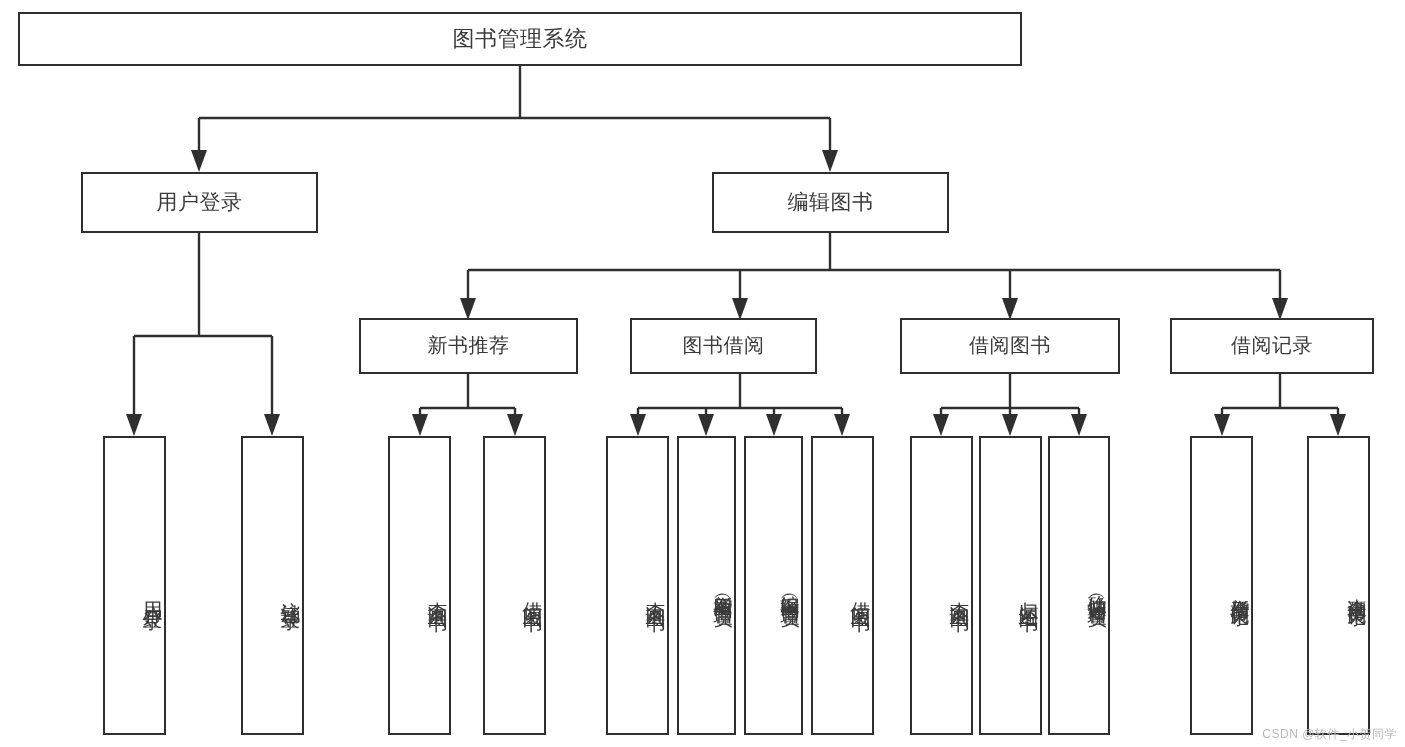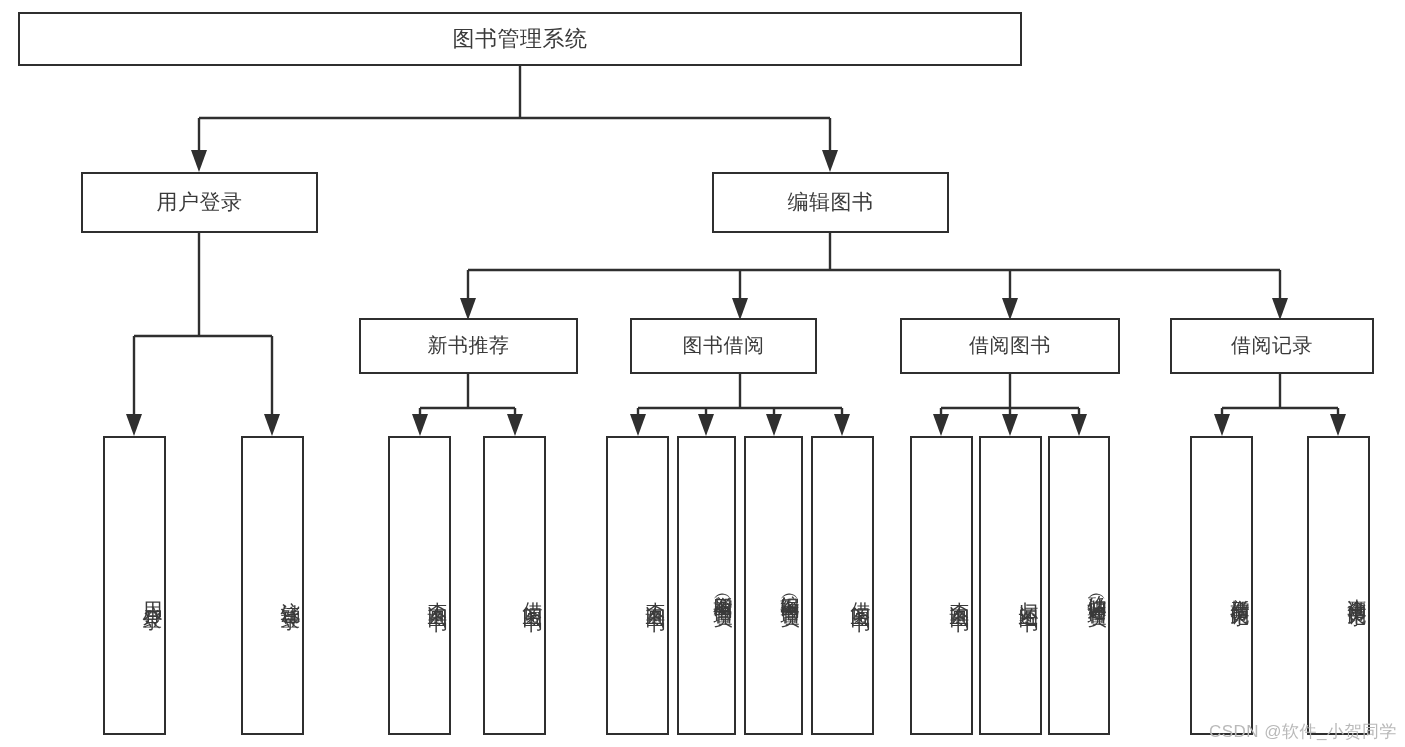--- a/index.html
+++ b/index.html
@@ -64,21 +64,21 @@
     white-space:nowrap;
   }
   .node.v.narrow{ font-size:19px; letter-spacing:2px; }
   .node.v.tall  { padding-top:6px; }
 
   
   #watermark{
     position:absolute;
     right:8px;
     bottom:4px;
-    font-size:17px;
+    font-size:12px;
     color:#b9b9b9;
     letter-spacing:.5px;
     z-index:3;
     white-space:nowrap;
     font-family:"Liberation Sans","DejaVu Sans",sans-serif;
   }
 </style>
 </head>
 <body>
 

